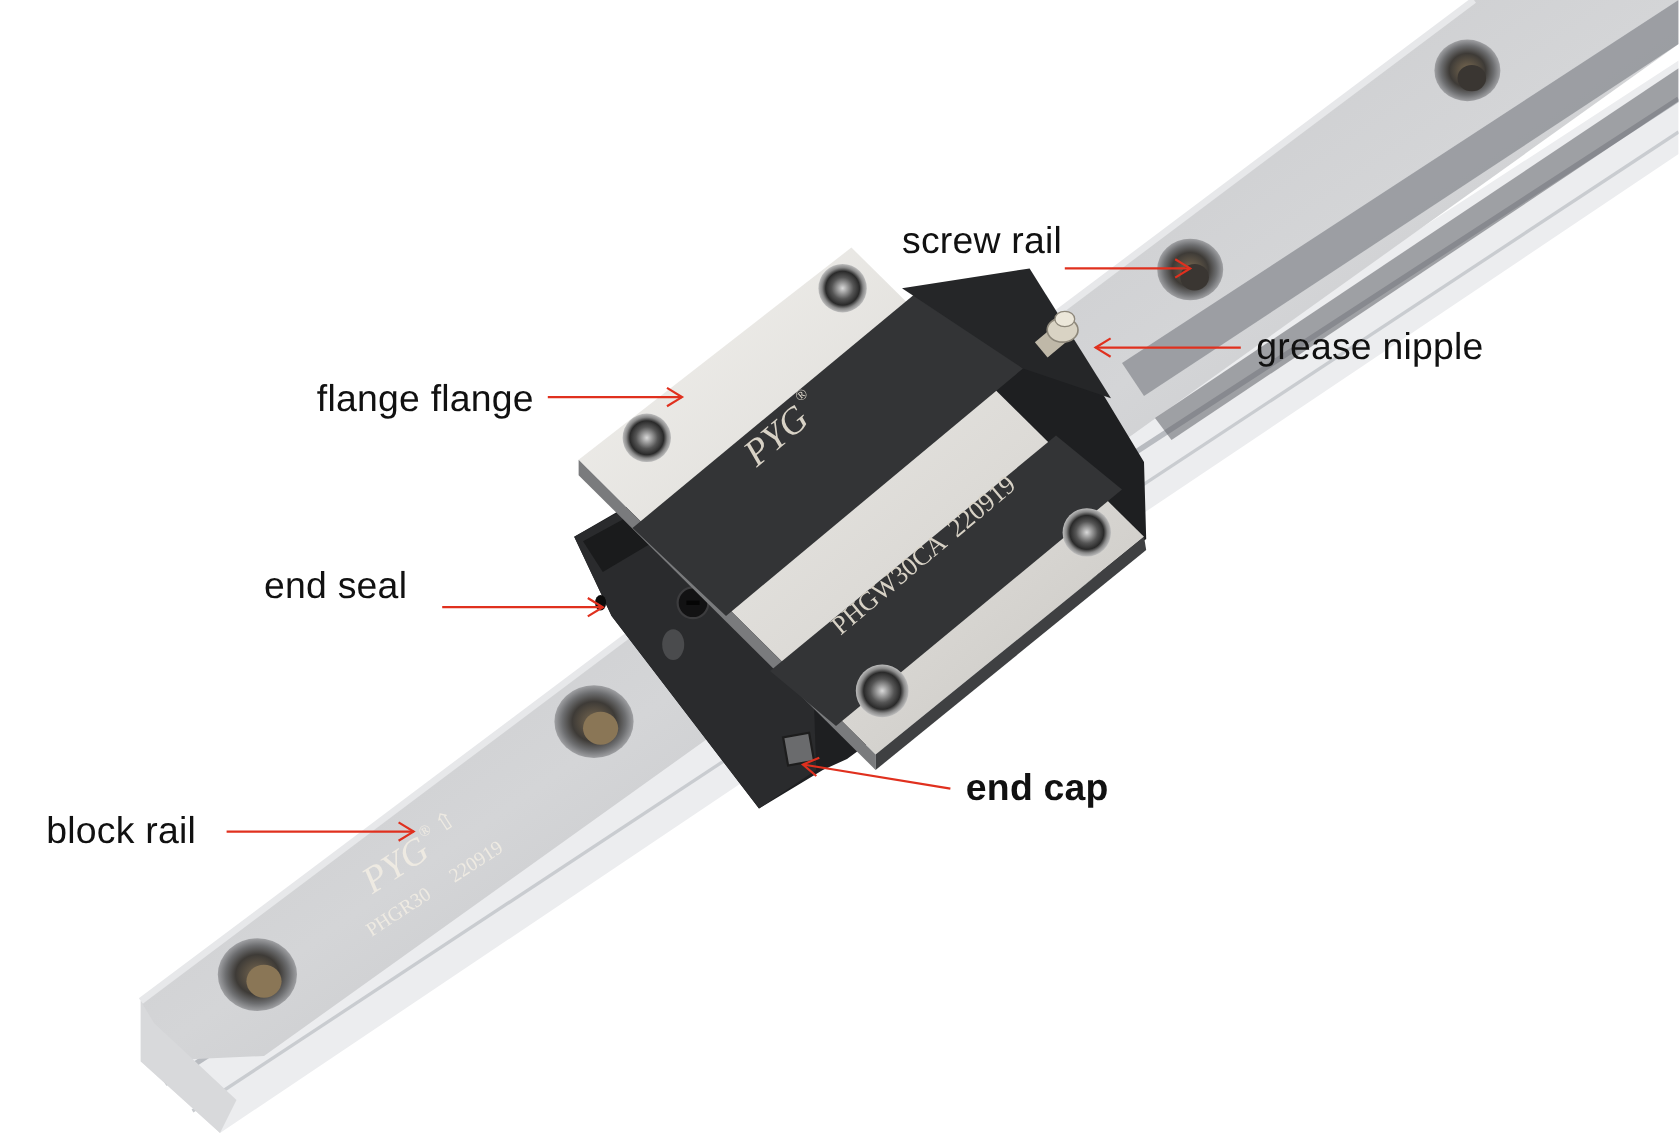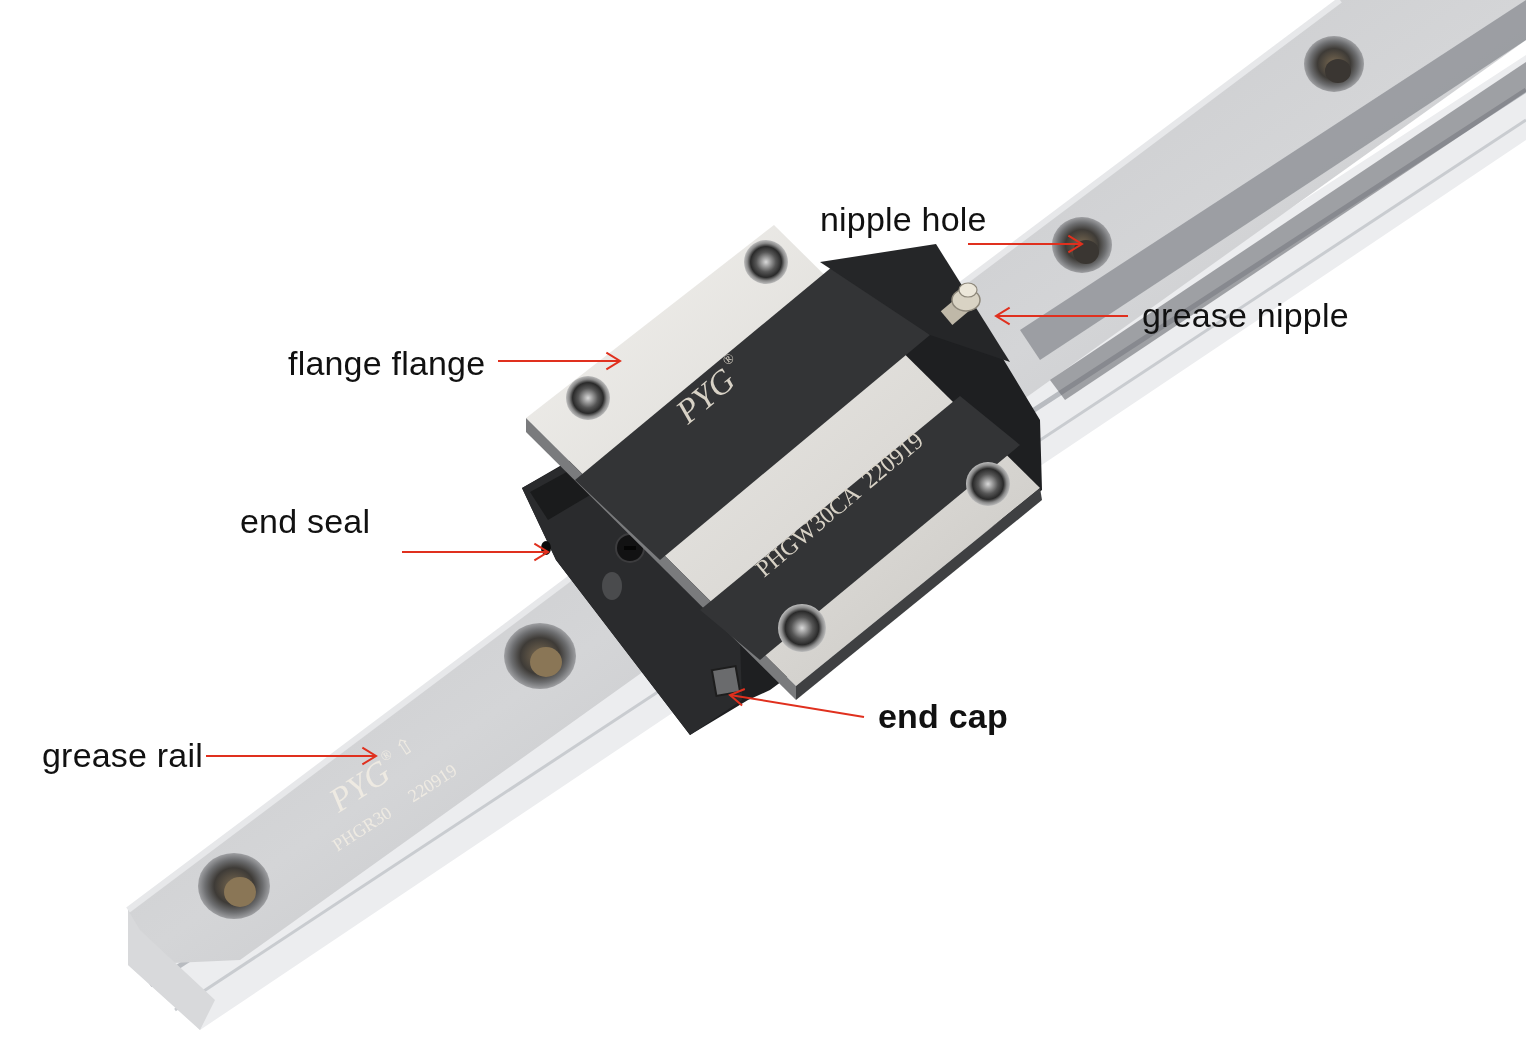--- a/index.html
+++ b/index.html
@@ -151,19 +151,19 @@
           <polyline points="744.81508055703,688.9573691086819 730,695 742.1053002037536,705.4623948968199" stroke="#e0301e" stroke-width="2" fill="none"></polyline>
         </g>
         <g>
           <line x1="206" y1="756" x2="376" y2="756" stroke="#e0301e" stroke-width="2"></line>
           <polyline points="362.35960764704794,764.3629956628905 376,756 362.35960764704794,747.6370043371095" stroke="#e0301e" stroke-width="2" fill="none"></polyline>
         </g>
       </g>
   </svg>
 
   
-  <div class="label" style="left:820px; top:202px;">nipple hole</div>
+  <div class="label" style="left:820px; top:202px;">screw rail</div>
   <div class="label" style="left:1142px; top:298px;">grease nipple</div>
   <div class="label" style="left:288px; top:346px;">flange flange</div>
-  <div class="label" style="left:240px; top:504px;text-align:right;">end seal</div>
+  <div class="label" style="left:240px; top:516px;text-align:right;">end seal</div>
   <div class="label" style="left:878px; top:699px;font-weight:bold;">end cap</div>
-  <div class="label" style="left:42px; top:738px;">grease rail</div>
+  <div class="label" style="left:42px; top:738px;">block rail</div>
 </div>
 
 </body></html>

